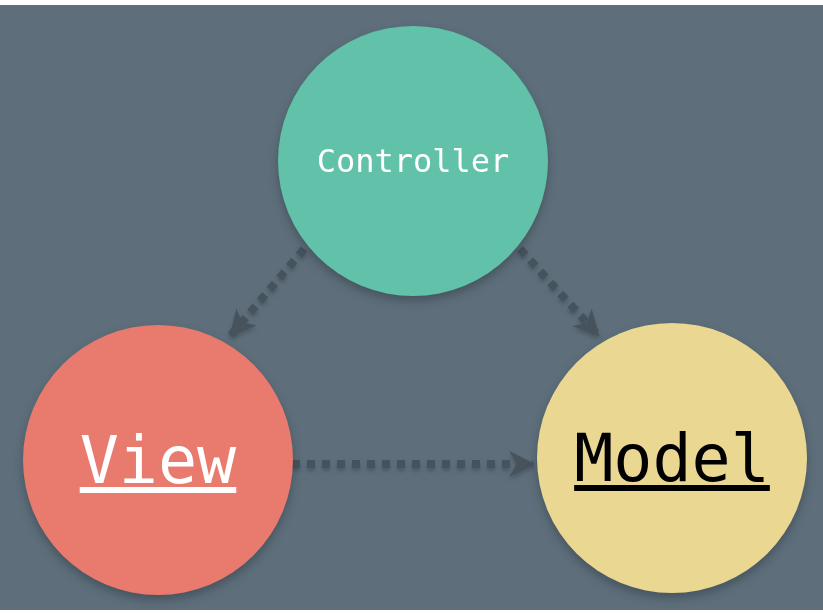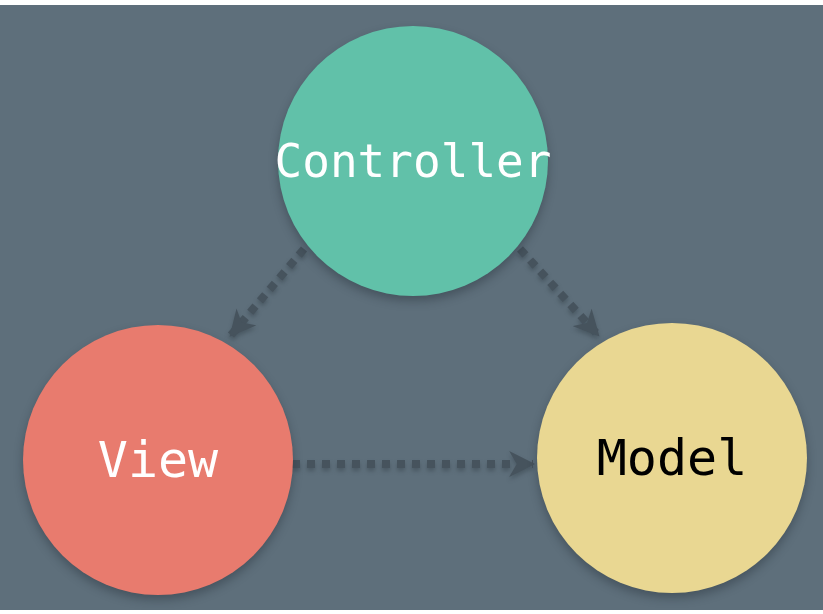--- a/index.html
+++ b/index.html
@@ -46,23 +46,23 @@
     box-shadow: 0px 5px 10px rgba(25, 35, 43, 0.35);
   }
   .node-controller { left: 278px; top: 21px; }
   .node-view       { left: 23px;  top: 320px; }
   .node-model      { left: 537px; top: 318px; }
   .node-label {
     font-weight: 500;
     letter-spacing: 0px;
     user-select: none;
   }
-  .node-controller .node-label { font-size: 46px; }
+  .node-controller .node-label { font-size: 32px; }
   .node-view .node-label,
-  .node-model .node-label { font-size: 50px; }
+  .node-model .node-label { font-size: 65px; text-decoration: underline; }
 </style>
 </head>
 <body>
 
 <div class="canvas" style="background-color: rgb(94, 111, 123);">
 
   <svg class="edges-layer" viewBox="0 0 823 605" xmlns="http://www.w3.org/2000/svg">
     <defs>
       <marker id="arrowhead" viewBox="0 0 12 12" refX="11" refY="6" markerWidth="26" markerHeight="26" markerUnits="userSpaceOnUse" orient="auto">
         <path d="M 0 0 L 12 6 L 0 12 L 3.5 6 Z" style="fill: rgb(70, 83, 93);"></path>

